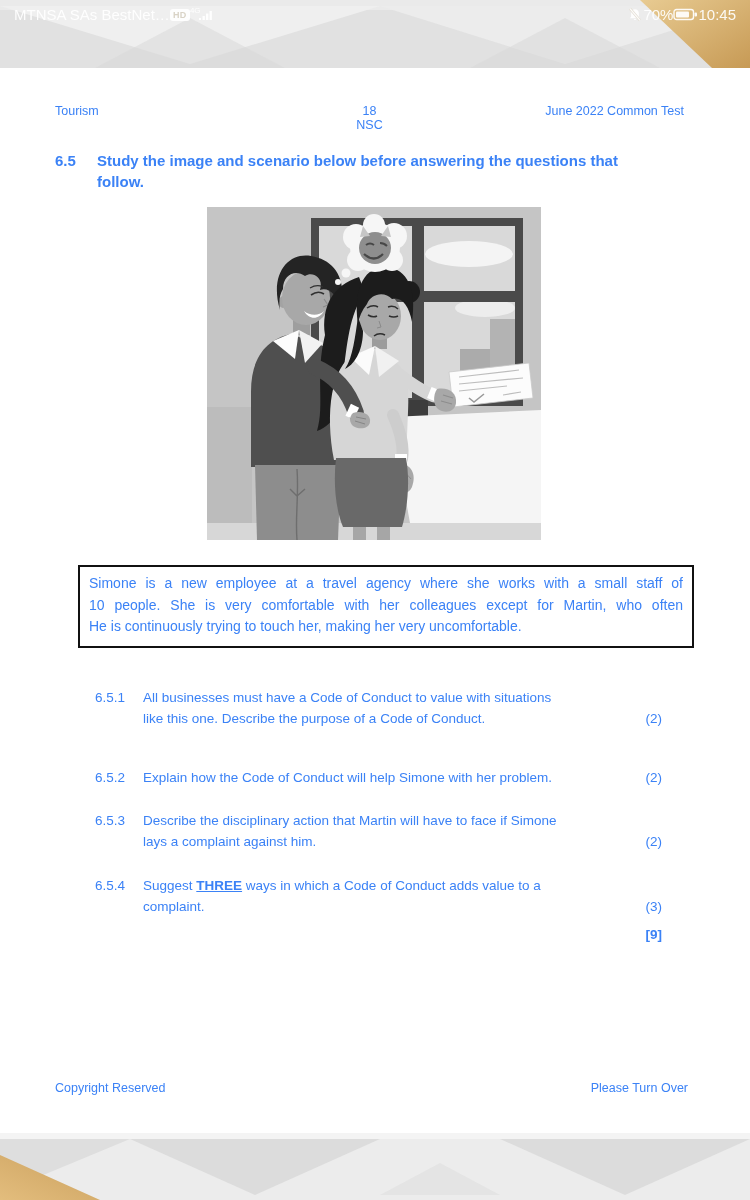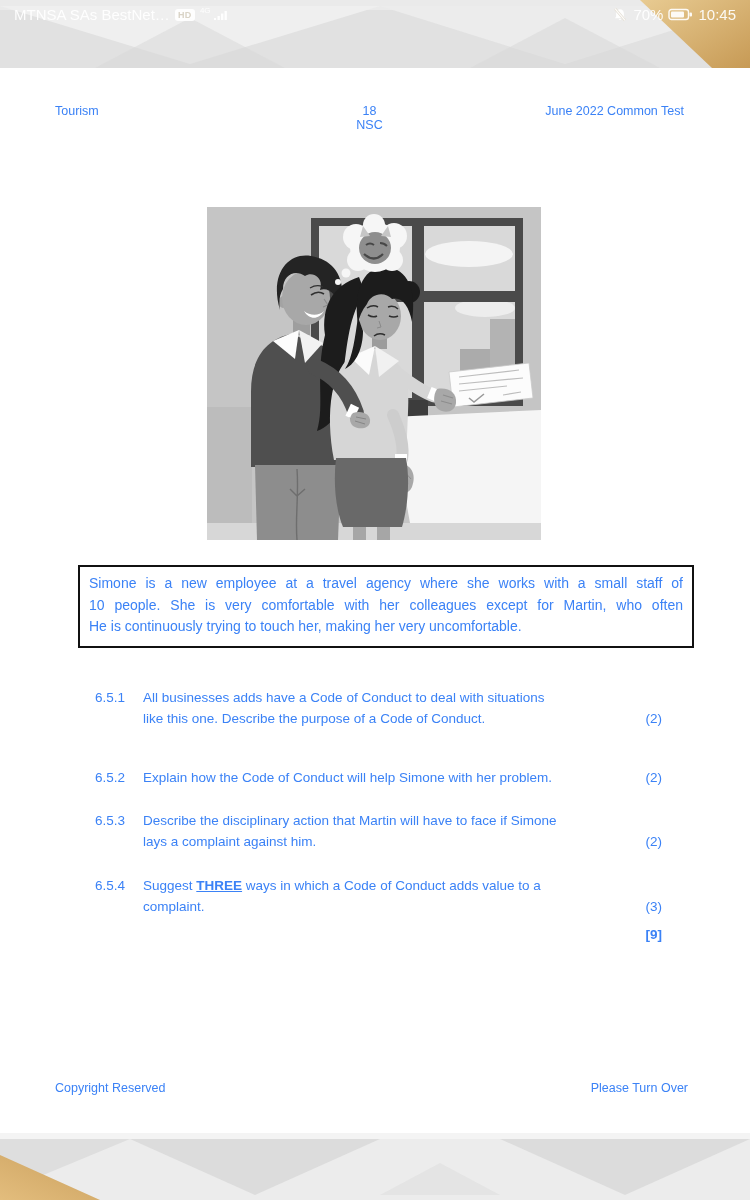--- a/index.html
+++ b/index.html
@@ -7,21 +7,21 @@
           font-family:"Liberation Sans", sans-serif;}
   
   .band{position:absolute;left:0;width:750px;}
   .band-top{top:0;height:68px;}
   .band-bottom{top:1133px;height:67px;}
   .band svg{display:block;}
   
   .status-bar{position:absolute;top:0;left:0;width:750px;height:26px;box-sizing:border-box;
       padding:3px 14px 0 14px;display:flex;justify-content:space-between;align-items:center;
       color:rgba(255,255,255,.92);font-size:15px;z-index:5;}
-  .sb-left,.sb-right{display:flex;align-items:center;gap:5px;}
+  .sb-left,.sb-right{display:flex;align-items:center;}
   .hd-badge{background:rgba(255,255,255,.92);color:#d9d3c6;font-size:9px;font-weight:bold;
       border-radius:3px;padding:0 3px;line-height:12px;letter-spacing:.5px;}
   .net-label{font-size:8px;line-height:8px;align-self:flex-start;margin-top:1px;margin-right:-3px;}
   .sb-icon{display:block;}
   
   .page{position:absolute;top:68px;left:0;width:750px;height:1065px;background:#ffffff;color:#3b82f6;}
   .doc-header{position:absolute;top:36px;left:55px;right:66px;height:30px;font-size:12.5px;}
   .dh-left{position:absolute;left:0;top:0;}
   .dh-center{position:absolute;left:50%;transform:translateX(-50%);top:0;text-align:center;line-height:14px;}
   .dh-right{position:absolute;right:0;top:0;}
@@ -118,20 +118,27 @@
 
     <div class="doc-header">
       <span class="dh-left">Tourism</span>
       <span class="dh-center">
         <span>18</span><br>
         <span>NSC</span>
       </span>
       <span class="dh-right">June 2022 Common Test</span>
     </div>
 
+    <div class="q-heading">
+      <span class="qnum">6.5</span>
+      <span>
+        <span class="qline" style="display:block">Study the image and scenario below before answering the questions that</span>
+        <span class="qline" style="display:block">follow.</span>
+      </span>
+    </div>
 
     <div class="illustration">
       <svg viewBox="0 0 334 333" width="334" height="333">
 
         <rect width="334" height="333" fill="#c5c5c5"></rect>
         <rect x="0" y="200" width="45" height="118" fill="#bcbcbc"></rect>
         <rect x="0" y="316" width="334" height="17" fill="#d7d7d7"></rect>
 
         <g>
           <rect x="104" y="11" width="212" height="188" fill="#4a4a4a"></rect>
@@ -224,21 +231,21 @@
     <div class="scenario-box">
       <div class="box-line">Simone is a new employee at a travel agency where she works with a small staff of</div>
       <div class="box-line">10 people.  She is very comfortable with her colleagues except for Martin, who often</div>
       <div class="box-line last">He is continuously trying to touch her, making her very uncomfortable.</div>
     </div>
 
     <div class="questions">
 
       <div class="sub-q">
         <span class="num">6.5.1</span>
-        <div class="q-line">All businesses adds have a Code of Conduct to deal with situations</div>
+        <div class="q-line">All businesses must have a Code of Conduct to value with situations</div>
         <div class="q-line">like this one.  Describe the purpose of a Code of Conduct.</div>
         <span class="marks">(2)</span>
       </div>
 
       <div class="sub-q mt1">
         <span class="num">6.5.2</span>
         <div class="q-line">Explain how the Code of Conduct will help Simone with her problem.</div>
         <span class="marks">(2)</span>
       </div>
 

